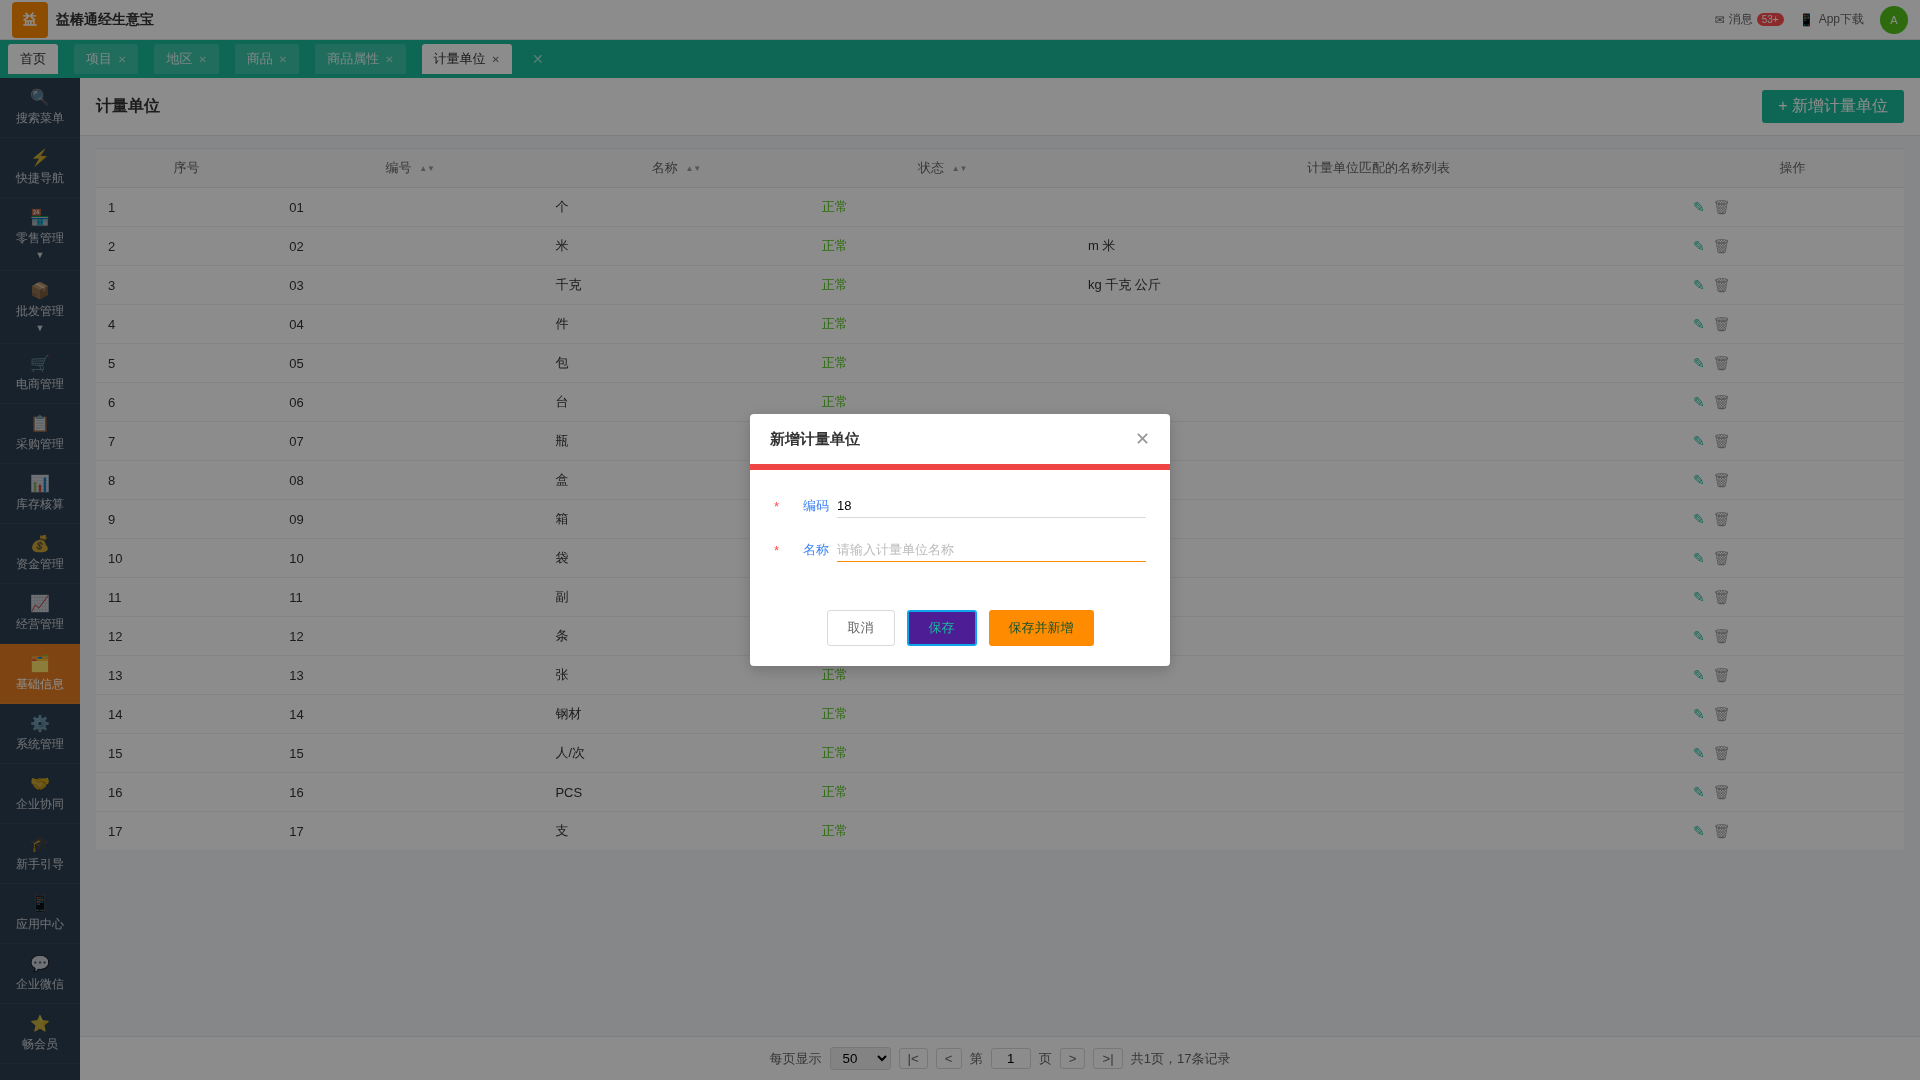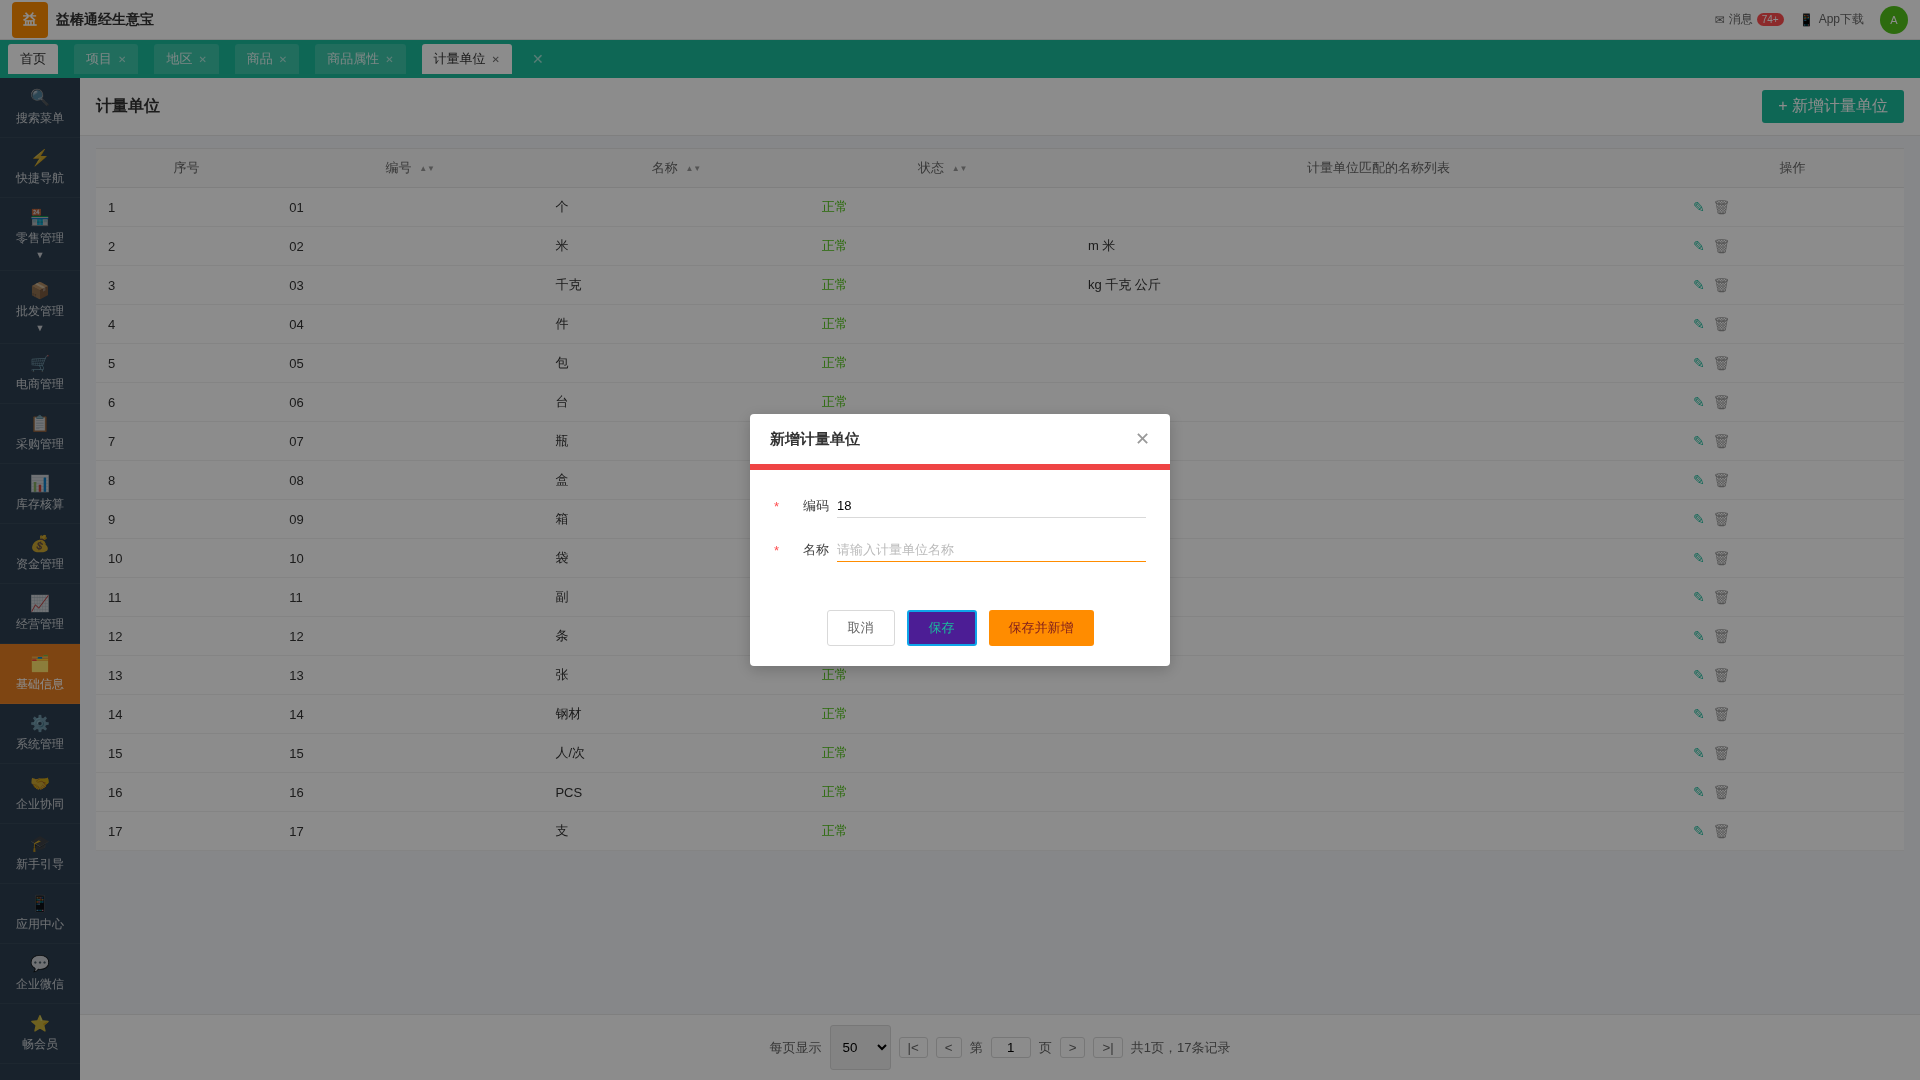--- a/index.html
+++ b/index.html
@@ -138,21 +138,21 @@
       background: #fff;
       border-top: 1px solid #e8e8e8;
       display: flex;
       align-items: center;
       justify-content: center;
       gap: 8px;
       font-size: 13px;
       color: #666;
       flex-shrink: 0;
     }
-    .page-select { border: 1px solid #d9d9d9; padding: 13px 8px; border-radius: 3px; }
+    .page-select { border: 1px solid #d9d9d9; padding: 2px 8px; border-radius: 3px; }
     .page-nav { border: 1px solid #d9d9d9; background: #fff; padding: 2px 8px; border-radius: 3px; cursor: pointer; color: #666; }
     .page-input { border: 1px solid #d9d9d9; padding: 2px 6px; border-radius: 3px; width: 40px; text-align: center; }
 
     
     .overlay {
       position: fixed;
       top: 0; left: 0; right: 0; bottom: 0;
       background: rgba(0,0,0,0.45);
       display: flex;
       align-items: center;
@@ -176,21 +176,21 @@
     }
     .modal-title { font-size: 15px; font-weight: bold; color: #333; }
     .modal-close { cursor: pointer; color: #999; font-size: 18px; background: none; border: none; }
     .modal-body { padding: 24px 24px 16px; }
     .form-row {
       display: flex;
       align-items: center;
       margin-bottom: 20px;
       gap: 8px;
     }
-    .form-label { font-size: 13px; color: #404040; min-width: 40px; text-align: right; }
+    .form-label { font-size: 13px; color: #3b82f6; min-width: 40px; text-align: right; }
     .form-required { color: #ff4d4f; margin-right: 2px; }
     .form-input {
       flex: 1;
       border: none;
       border-bottom: 1px solid #d9d9d9;
       padding: 4px 0;
       font-size: 13px;
       outline: none;
     }
     .form-input.active { border-bottom-color: #ff8c00; }
@@ -214,21 +214,21 @@
       border: 2px solid #0ea5e9;
       background: #4c1d95;
       color: #1abc9c;
       padding: 7px 20px;
       border-radius: 3px;
       cursor: pointer;
       font-size: 13px;
     }
     .btn-save-new {
       background: #ff8c00;
-      color: #7f1d1d;
+      color: #14532d;
       border: none;
       padding: 7px 20px;
       border-radius: 3px;
       cursor: pointer;
       font-size: 13px;
     }
 
     
     .sort-icons { display: inline-flex; flex-direction: column; margin-left: 4px; font-size: 8px; color: #999; line-height: 1; vertical-align: middle; }
   </style>
@@ -237,21 +237,21 @@
 
 <div class="top-header">
   <div class="logo-area">
     <div class="logo-icon">益</div>
     <span class="logo-text">益椿通经生意宝</span>
   </div>
   <div class="header-right">
     <div class="header-btn">
       <span>✉</span>
       <span>消息</span>
-      <span class="badge">74+</span>
+      <span class="badge">53+</span>
     </div>
     <div class="header-btn">
       <span>📱</span>
       <span>App下载</span>
     </div>
     <div class="user-avatar">A</div>
   </div>
 </div>
 
 <div class="tab-bar">

